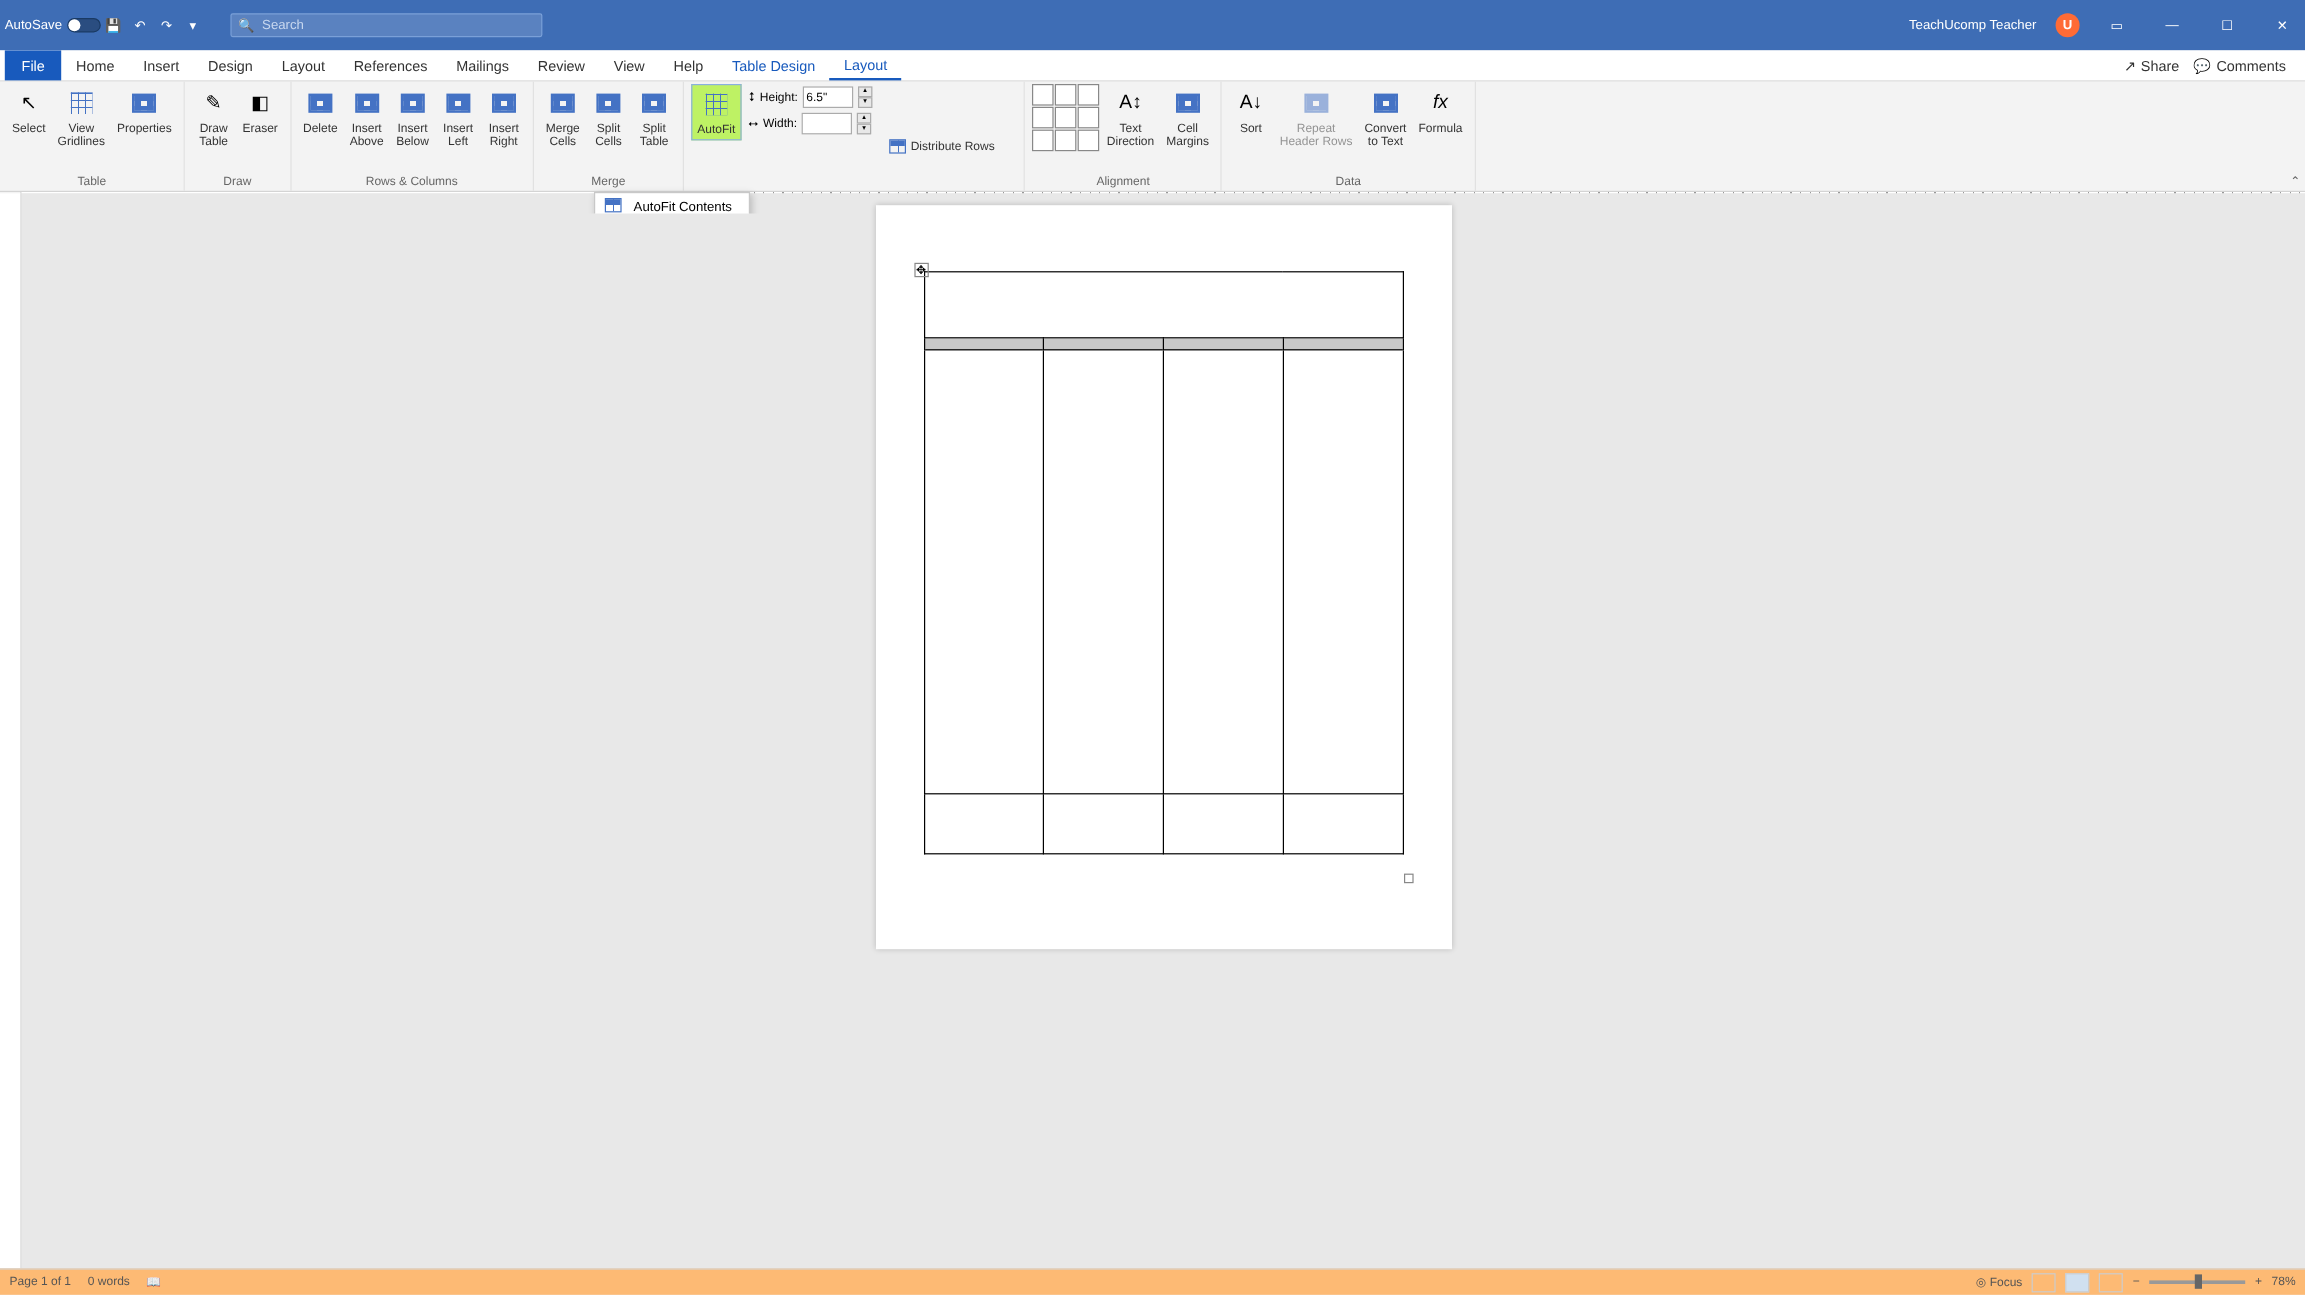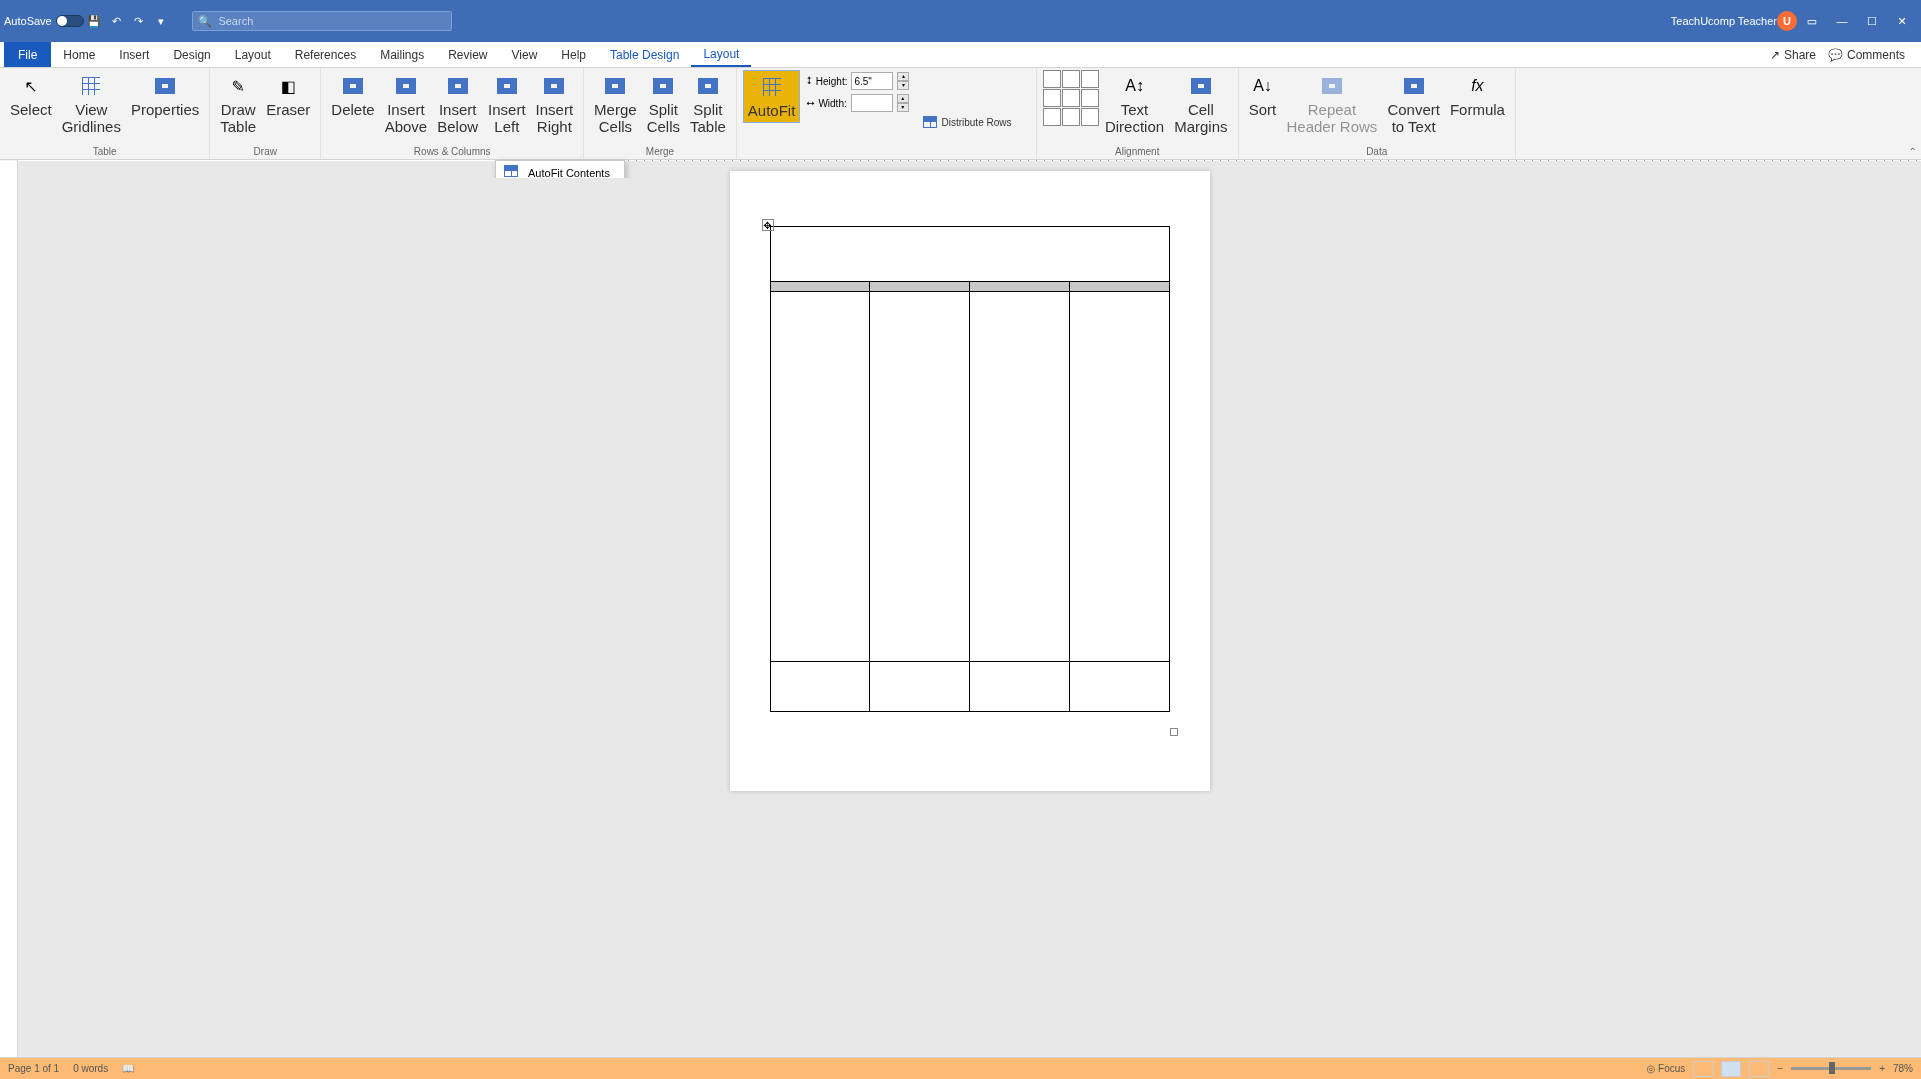--- a/index.html
+++ b/index.html
@@ -6,43 +6,43 @@
     body { background: #f0f0f0; overflow: hidden; }
     
     
     .title-bar { height: 42px; background: #3e6db5; display: flex; align-items: center; color: #fff; font-size: 11px; padding: 0 4px; }
     .autosave-group { display: flex; align-items: center; gap: 4px; }
     .toggle { width: 28px; height: 12px; background: #2a4d80; border-radius: 10px; border: 1px solid #1a3a63; position: relative; }
     .toggle-knob { width: 10px; height: 10px; background: #fff; border-radius: 50%; position: absolute; left: 0; top: 0; }
     .qat-icon { width: 18px; height: 18px; display: flex; align-items: center; justify-content: center; margin: 0 2px; cursor: pointer; }
     .title-center { flex: 1; text-align: center; }
     .search-box { width: 260px; height: 20px; background: #5a82c0; border: 1px solid #7aa0d8; border-radius: 2px; display: flex; align-items: center; padding: 0 6px; margin-left: 20px; color: #c8d8ef; gap: 6px; }
-    .title-right { display: flex; align-items: center; gap: 0; margin-left: auto; }
+    .title-right { display: flex; align-items: center; gap: 16px; margin-left: auto; }
     .user-badge { width: 20px; height: 20px; background: #ff6b35; border-radius: 50%; display: flex; align-items: center; justify-content: center; color: #fff; font-weight: bold; font-size: 11px; }
     .win-btn { width: 30px; height: 20px; display: flex; align-items: center; justify-content: center; cursor: pointer; }
     
     
     .ribbon-tabs { height: 26px; background: #fff; border-bottom: 1px solid #d4d4d4; display: flex; align-items: stretch; padding: 0 4px; }
     .file-tab { background: #185abd; color: #fff; padding: 0 14px; display: flex; align-items: center; font-size: 12px; cursor: pointer; }
     .tab { padding: 0 12px; display: flex; align-items: center; font-size: 12px; color: #333; cursor: pointer; }
     .tab.context { color: #185abd; }
     .tab.active { color: #185abd; border-bottom: 2px solid #185abd; }
     .tabs-right { margin-left: auto; display: flex; align-items: center; gap: 12px; padding-right: 12px; }
     .share-btn, .comments-btn { display: flex; align-items: center; gap: 4px; font-size: 12px; color: #333; cursor: pointer; }
     
     
     .ribbon { height: 92px; background: #f3f3f3; border-bottom: 1px solid #d4d4d4; display: flex; position: relative; }
     .ribbon-group { border-right: 1px solid #e1e1e1; display: flex; flex-direction: column; padding: 2px 6px 0; position: relative; }
     .group-items { display: flex; align-items: flex-start; gap: 2px; flex: 1; }
     .group-label { text-align: center; font-size: 10px; color: #666; padding: 2px 0; position: relative; }
     .group-launcher { position: absolute; right: 2px; bottom: 2px; width: 12px; height: 12px; font-size: 9px; color: #666; cursor: pointer; }
     .big-btn { display: flex; flex-direction: column; align-items: center; padding: 2px 4px; cursor: pointer; min-width: 36px; }
-    .big-btn.active { background: #eab308; border: 1px solid #8ab0e0; }
+    .big-btn.active { background: #bef264; border: 1px solid #8ab0e0; }
     .big-btn-icon { width: 28px; height: 28px; display: flex; align-items: center; justify-content: center; }
-    .big-btn-label { font-size: 15px; color: #333; text-align: center; line-height: 1.1; margin-top: 2px; }
+    .big-btn-label { font-size: 10px; color: #333; text-align: center; line-height: 1.1; margin-top: 2px; }
     .small-btn-col { display: flex; flex-direction: column; gap: 0; }
     .small-btn { display: flex; align-items: center; gap: 4px; padding: 2px 4px; cursor: pointer; font-size: 10px; color: #333; height: 22px; margin-top: 41px; }
     .field-row { display: flex; align-items: center; gap: 4px; font-size: 10px; height: 22px; }
     .field-row input { width: 42px; height: 18px; font-size: 10px; padding: 0 2px; border: 1px solid #ababab; }
     .spinner { width: 12px; display: flex; flex-direction: column; }
     .spinner div { height: 9px; background: #e8e8e8; border: 1px solid #ababab; font-size: 6px; text-align: center; line-height: 7px; cursor: pointer; }
     .align-grid { display: grid; grid-template-columns: repeat(3, 18px); grid-template-rows: repeat(3, 18px); gap: 1px; }
     .align-cell { border: 1px solid #888; background: #fff; cursor: pointer; display: flex; align-items: center; justify-content: center; }
     
     

